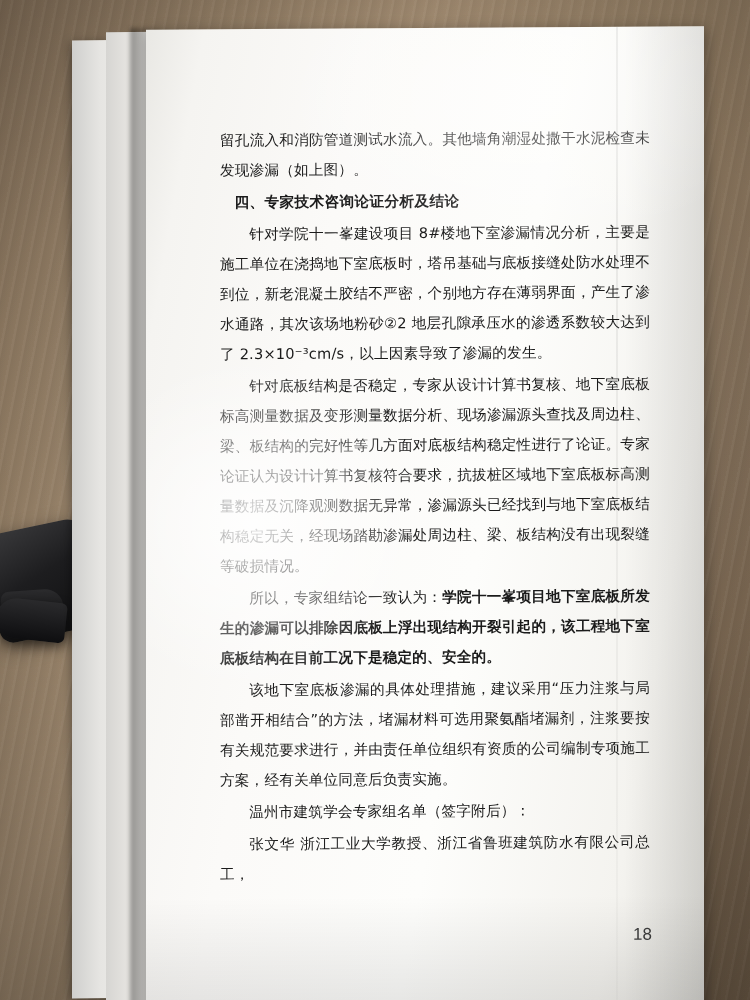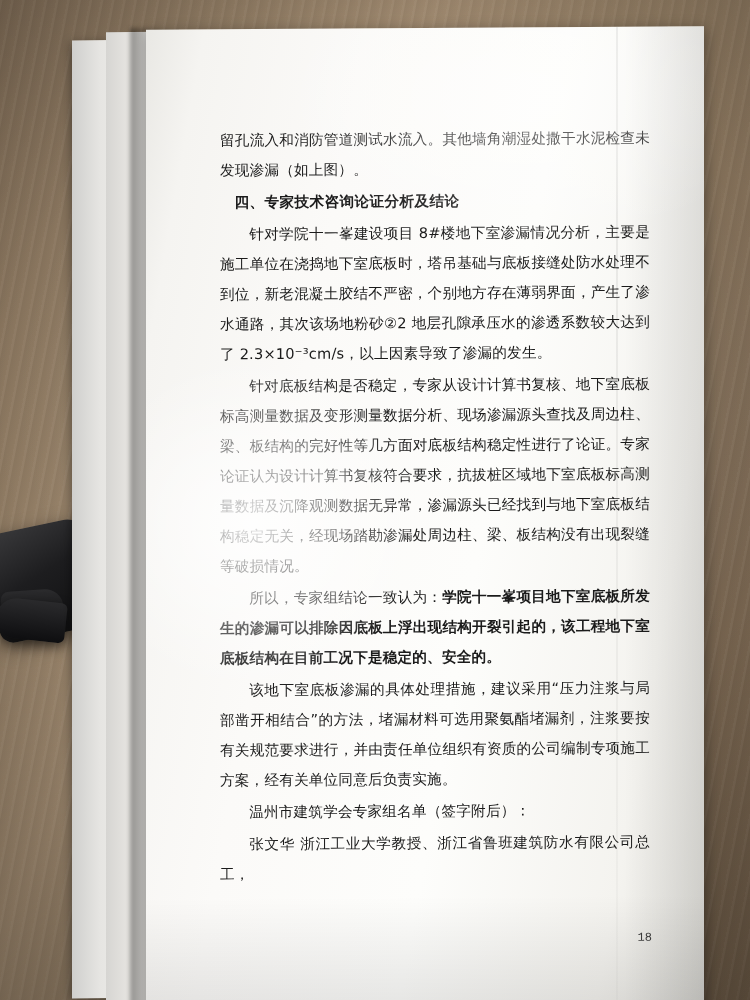--- a/index.html
+++ b/index.html
@@ -197,24 +197,24 @@
     letter-spacing: .4px;
   }
   .bold { font-weight: bold; }
 
   .para-gap { margin-top: 4px; }
 
   .pagenum {
     position: absolute;
     right: 52px;
     bottom: 70px;
-    font-size: 12px;
+    font-size: 17px;
     color: #3a3a3a;
     z-index: 6;
-    font-family: Liberation Mono, monospace;
+    font-family: Liberation Sans, sans-serif;
   }
 
   
   .crease {
     position: absolute;
     top: 0;
     width: 2px;
     height: 100%;
     background: linear-gradient(180deg, rgba(0,0,0,.08), rgba(0,0,0,.02));
     z-index: 4;

